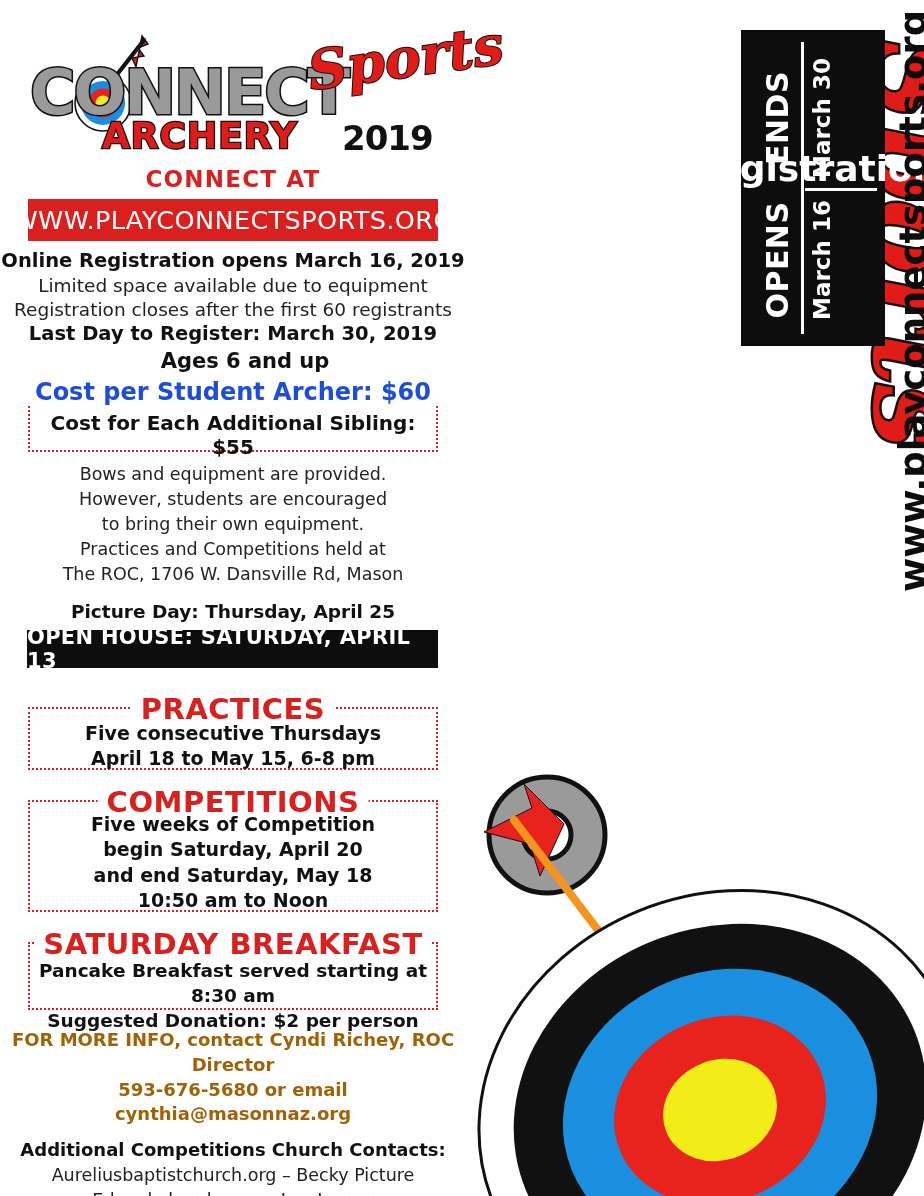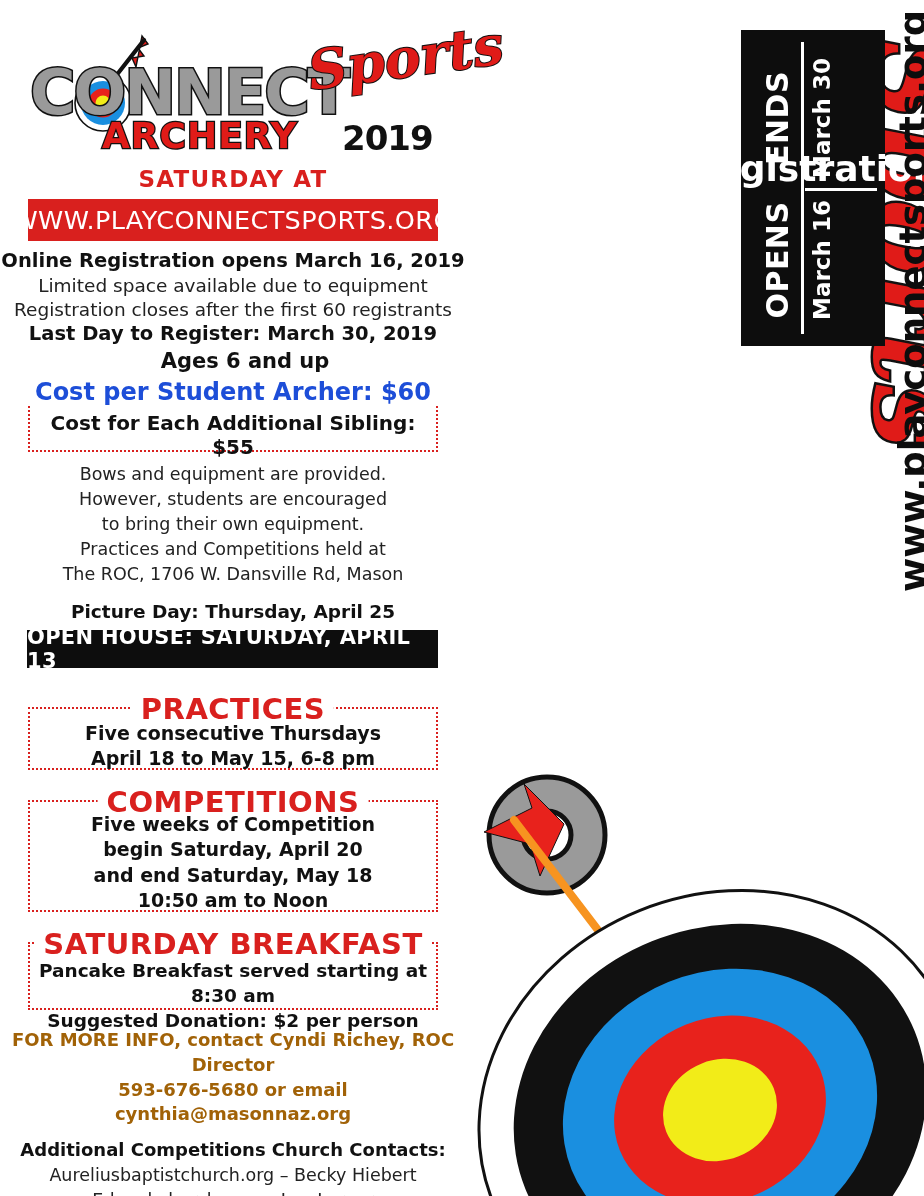--- a/index.html
+++ b/index.html
@@ -175,21 +175,21 @@
         <circle cx="29" cy="29" r="22" fill="#1a8fe0"></circle>
         <circle cx="29" cy="29" r="14.5" fill="#e8221c"></circle>
         <circle cx="29" cy="29" r="7.5" fill="#f2ec18"></circle>
       </svg>
       <div class="logo-connect">CONNECT</div>
       <div class="logo-sports">Sports</div>
       <div class="logo-archery">ARCHERY</div>
       <div class="logo-year">2019</div>
     </div>
 
-    <div class="register-at">SATURDAY AT</div>
+    <div class="register-at">CONNECT AT</div>
     <div class="url-banner">WWW.PLAYCONNECTSPORTS.ORG</div>
 
     <div class="reg-block">
       <div class="b">Online Registration opens March 16, 2019</div>
       <div class="n">Limited space available due to equipment</div>
       <div class="n">Registration closes after the first 60 registrants</div>
       <div class="b">Last Day to Register: March 30, 2019</div>
       <div class="big">Ages 6 and up</div>
     </div>
 
@@ -232,21 +232,21 @@
       <div class="brk-body">
         <div>Pancake Breakfast served starting at 8:30 am</div>
         <div>Suggested Donation: $2 per person</div>
       </div>
     </div>
 
     <div class="contact-block">
       <div class="hb">FOR MORE INFO, contact Cyndi Richey, ROC Director</div>
       <div class="hb">593-676-5680 or email cynthia@masonnaz.org</div>
       <div class="sub">Additional Competitions Church Contacts:</div>
-      <div class="n">Aureliusbaptistchurch.org – Becky Hiebert</div>
+      <div class="n">Aureliusbaptistchurch.org – Becky Picture</div>
       <div class="n">Edenubchurch.com – Lee Larner</div>
 
     </div>
   </div>
 
   <div class="vert-stack">
     <div class="v-sports">Sports</div>
 
   </div>
 

